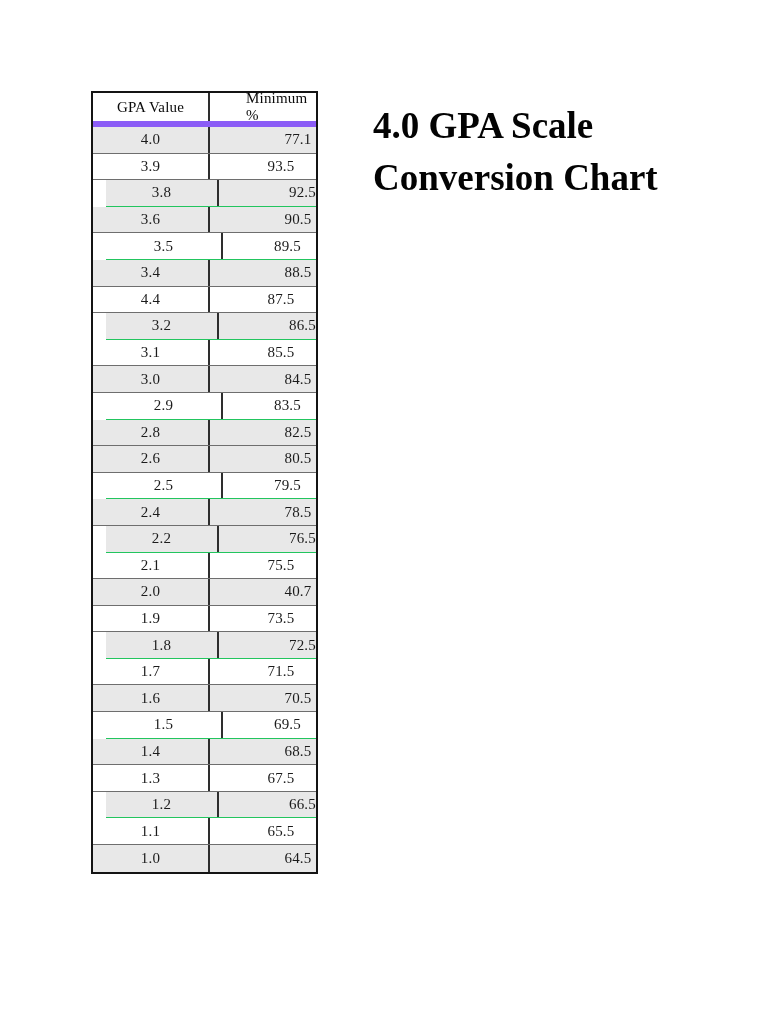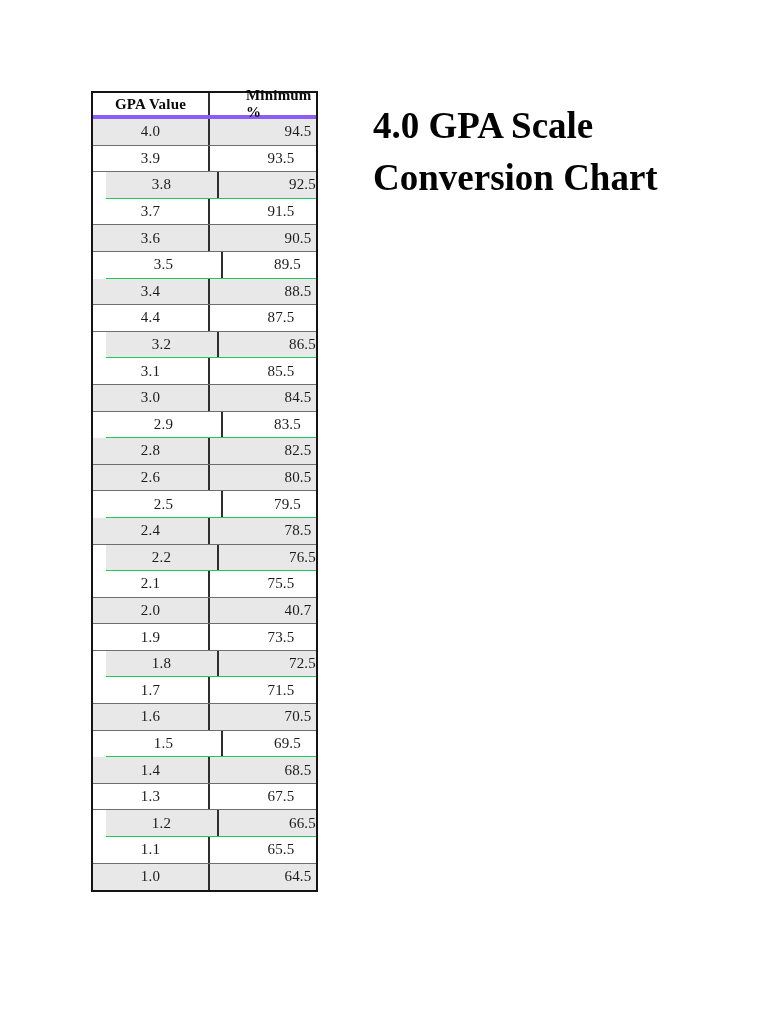--- a/index.html
+++ b/index.html
@@ -41,23 +41,23 @@
   }
   .row.shaded {
     background: #e8e8e8;
     gap: 34px;
   }
   .row.group-end {
     border-bottom: 1px solid #22c55e;
     margin-left: 13px;
   }
   .header-row {
-    height: 26px;
-    border-bottom: 4px solid #8b5cf6;
-    font-weight: bold;
+    height: 34px;
+    border-bottom: 6px solid #8b5cf6;
+    font-weight: normal;
   }
   .cell {
     display: flex;
     align-items: center;
     justify-content: center;
     font-size: 15px;
     color: #1b1b1b;
     letter-spacing: 0.2px;
   }
   .col-gpa {
@@ -94,33 +94,29 @@
 <div class="page">
 
   <div class="gpa-table">
     <div class="row header-row">
       <div class="cell col-gpa header-cell">GPA Value</div>
       <div class="cell col-min header-cell">Minimum %</div>
     </div>
     <div id="table-body">
         <div class="row shaded">
           <div class="cell col-gpa">4.0</div>
-          <div class="cell col-min">94.5</div>
+          <div class="cell col-min">77.1</div>
         </div>
         <div class="row">
           <div class="cell col-gpa">3.9</div>
           <div class="cell col-min">93.5</div>
         </div>
         <div class="row shaded group-end">
           <div class="cell col-gpa">3.8</div>
           <div class="cell col-min">92.5</div>
-        </div>
-        <div class="row">
-          <div class="cell col-gpa">3.7</div>
-          <div class="cell col-min">91.5</div>
         </div>
         <div class="row shaded">
           <div class="cell col-gpa">3.6</div>
           <div class="cell col-min">90.5</div>
         </div>
         <div class="row group-end">
           <div class="cell col-gpa">3.5</div>
           <div class="cell col-min">89.5</div>
         </div>
         <div class="row shaded">

